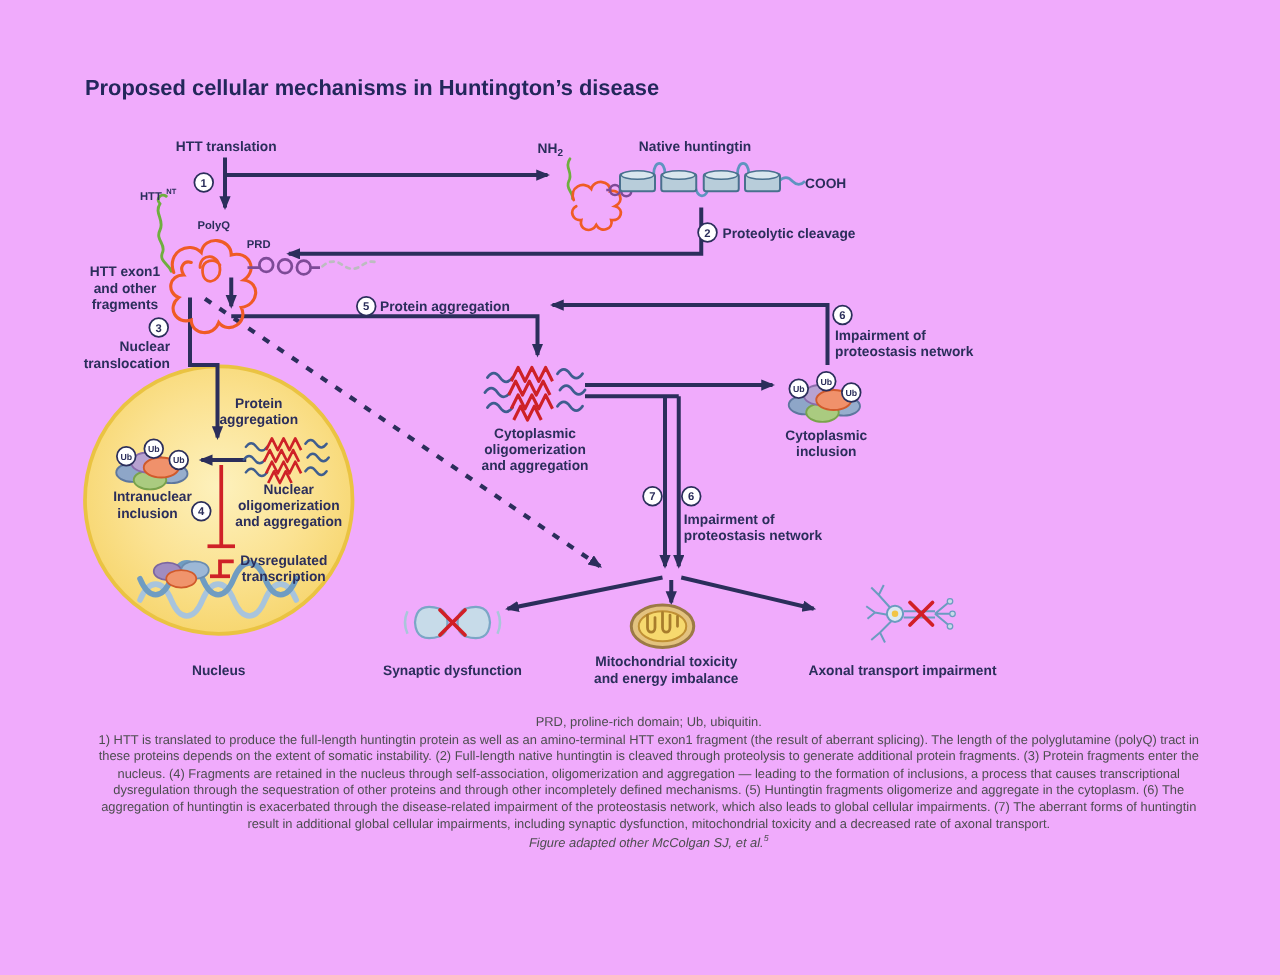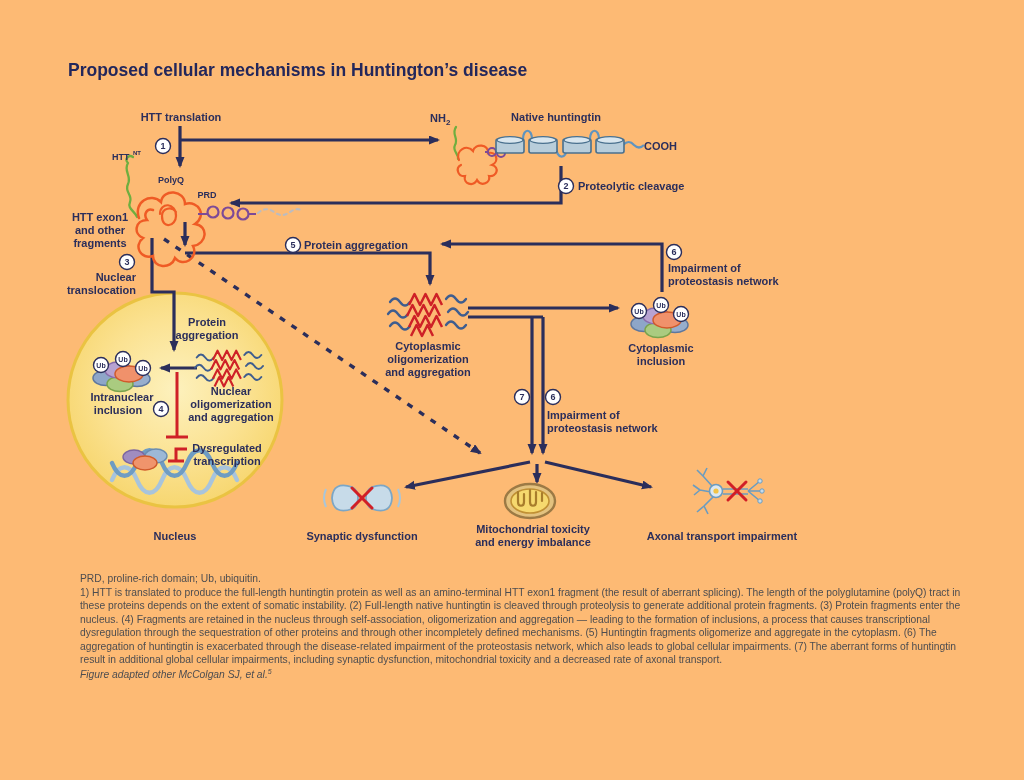--- a/index.html
+++ b/index.html
@@ -1,25 +1,25 @@
 <!DOCTYPE html>
 <html><head>
 <meta charset="utf-8">
 <style>
   html,body{margin:0;padding:0;background:#ffffff;}
-  .canvas{position:relative;width:1024px;height:780px;background:#fdba74;overflow:hidden;
+  .canvas{position:relative;width:1024px;height:780px;background:#f0abfc;overflow:hidden;
           font-family:"Liberation Sans",sans-serif;}
   .title{position:absolute;left:68px;top:60px;font-size:17.5px;font-weight:700;color:#23275b;}
   svg text{font-family:"Liberation Sans",sans-serif;}
   .lbl{font-size:11px;font-weight:700;fill:#2b2e5b;}
   .stepnum{font-size:9px;font-weight:700;fill:#2b2e5b;text-anchor:middle;}
   .ubtxt{font-size:7px;font-weight:700;fill:#2b2e5b;text-anchor:middle;}
   .small-lbl{font-size:9px;font-weight:700;fill:#2b2e5b;}
-  .footer{position:absolute;left:80px;top:572px;width:902px;color:#4d4d50;
-          font-size:10.3px;line-height:1.32;}
+  .footer{position:absolute;left:68px;top:572px;width:902px;color:#4d4d50;
+          font-size:10.3px;line-height:1.32;text-align:center;}
   .footer .cite{font-style:italic;}
   sup{font-size:7px;}
 </style>
 </head>
 <body>
 
 <div class="canvas">
 
   <div class="title">Proposed cellular mechanisms in Huntington’s disease</div>
 

